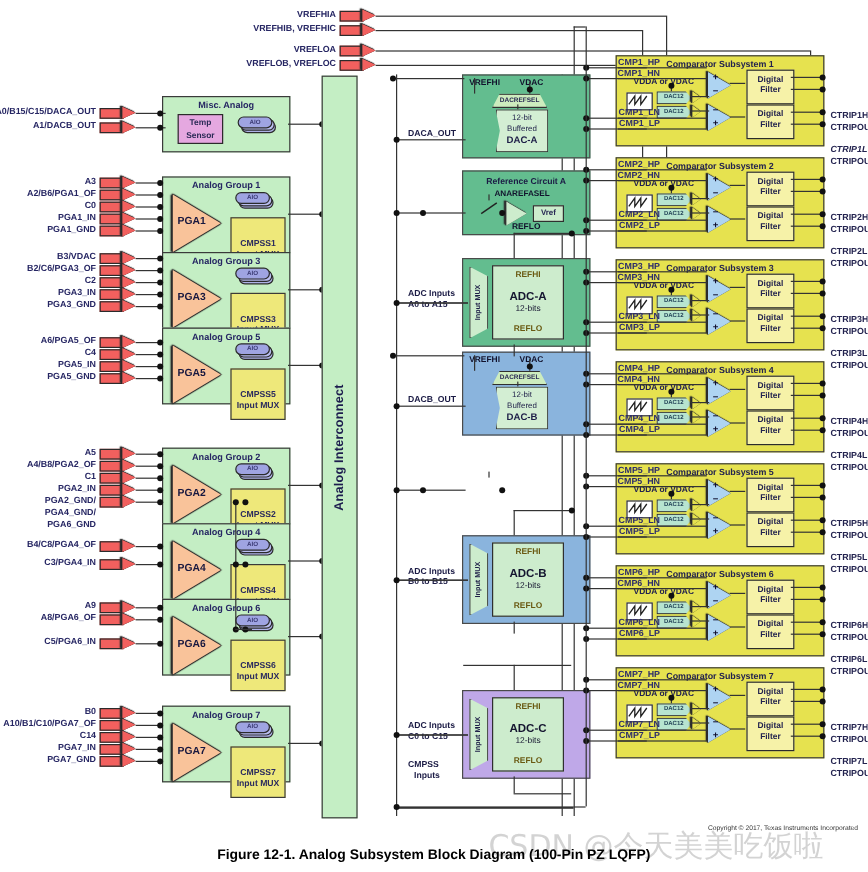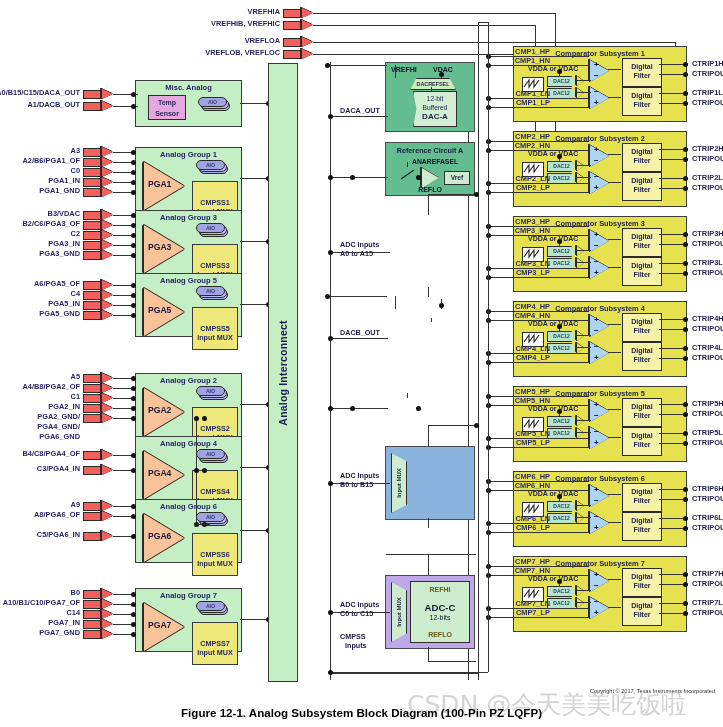--- a/index.html
+++ b/index.html
@@ -51,21 +51,21 @@
         font-size:5.2px;font-weight:bold;color:#3a3a74;text-align:center;
         line-height:8px;}
 
   
   #interconnect{position:absolute;background:#c4eec4;border:1.4px solid #3a3a3a;}
   #interconnect .vtext{position:absolute;left:50%;top:50%;
       transform:translate(-50%,-50%) rotate(-90deg);white-space:nowrap;
       font-size:10.5px;font-weight:bold;color:#1d1d4e;letter-spacing:.2px;}
 
   
-  .mblk{position:absolute;border:1.4px solid #4a4a4a;}
+  .mblk{position:absolute;border:1.4px solid #4a4a4a;padding-left:17px;}
   .mblk.green{background:#63bd8f;}
   .mblk.blue{background:#8ab4dd;}
   .mblk.purple{background:#bfa8e8;}
   .mblk .cap{position:absolute;left:0;right:0;text-align:center;
        font-size:7.2px;font-weight:bold;color:#1b1b45;}
   .dacbox{position:absolute;background:#d3eed3;border:1.3px solid #2f2f2f;
       text-align:center;font-size:6.6px;color:#1d1d47;line-height:9px;
       clip-path:polygon(0 0,100% 0,100% 100%,0 100%,8% 50%);}
   .dacbox b{font-size:8px;}
   .trap{position:absolute;background:#cdecbe;border:1.2px solid #2f2f2f;
@@ -117,21 +117,21 @@
   .ctri-sign{position:absolute;font-size:8px;font-weight:bold;color:#101030;}
   .dfilt{position:absolute;background:#f6f2a8;border:1.2px solid #2b2b2b;
       font-size:7px;font-weight:bold;color:#23234f;text-align:center;
       line-height:9.5px;padding-top:2.5px;}
   .smallbuf{position:absolute;width:0;height:0;
       border-top:5px solid transparent;border-bottom:5px solid transparent;
       border-left:7px solid #e6e24f;
       filter:drop-shadow(0.8px 0 0 #2b2b2b) drop-shadow(-0.6px 0.8px 0 #2b2b2b)
              drop-shadow(-0.6px -0.8px 0 #2b2b2b);}
   .outlabel{position:absolute;font-size:7.4px;font-weight:bold;color:#23234f;
-      white-space:nowrap;}
+      white-space:nowrap;margin-top:32px;}
   .cmpin{position:absolute;font-size:7.4px;font-weight:bold;color:#2c2c6b;
       white-space:nowrap;text-align:right;}
 
   
   #copyright{position:absolute;right:8px;top:688px;font-size:5.6px;
       color:#333;white-space:nowrap;}
   #caption{position:absolute;left:0;right:0;top:706px;text-align:center;
       font-size:11.6px;font-weight:bold;color:#000;}
   #watermark{position:absolute;left:407px;top:688px;font-size:25px;
       color:rgba(150,150,150,.42);white-space:nowrap;pointer-events:none;
@@ -542,20 +542,26 @@
     </div>
     <div class="wire wv" style="left: 395px; top: 65px; height: 13px;"></div>
     <div class="wire wv" style="left: 441px; top: 68px; height: 10px;"></div>
     <div class="dot" style="left: 438.5px; top: 71.5px;"></div>
     <div class="wire wv" style="left: 431px; top: 87px; height: 4px;"></div>
     <div class="wire wh" style="left: 330px; top: 116px; width: 58px;"></div>
     <div class="dot" style="left: 327.5px; top: 113.5px;"></div>
     <div class="mlabel" style="left: 340px; top: 106px;">DACA_OUT</div>
     <div class="wire wh" style="left: 327px; top: 65px; width: 60px;"></div>
     <div class="dot" style="left: 324.5px; top: 62.5px;"></div>
+    <div class="mblk blue" style="left: 385px; top: 293px; width: 88px; height: 68px;">
+      <div style="position: absolute; left: 5px; top: 3px; font-size: 7px; font-weight: bold; color: rgb(17, 17, 44);">VREFHI</div>
+      <div style="position: absolute; left: 47px; top: 3px; font-size: 7px; font-weight: bold; color: rgb(17, 17, 44);">VDAC</div>
+      <div class="trap" style="left: 24px; top: 15px; width: 44px; height: 10px;">DACREFSEL</div>
+      <div class="dacbox" style="left: 27px; top: 28px; width: 42px; height: 32px; padding-top: 2px;"><div>12-bit</div><div>Buffered</div><b>DAC-B</b></div>
+    </div>
     <div class="wire wv" style="left: 395px; top: 296px; height: 13px;"></div>
     <div class="wire wv" style="left: 441px; top: 299px; height: 10px;"></div>
     <div class="dot" style="left: 438.5px; top: 302.5px;"></div>
     <div class="wire wv" style="left: 431px; top: 318px; height: 4px;"></div>
     <div class="wire wh" style="left: 330px; top: 338px; width: 58px;"></div>
     <div class="dot" style="left: 327.5px; top: 335.5px;"></div>
     <div class="mlabel" style="left: 340px; top: 328px;">DACB_OUT</div>
     <div class="wire wh" style="left: 327px; top: 296px; width: 60px;"></div>
     <div class="dot" style="left: 324.5px; top: 293.5px;"></div>
     <div class="mblk green" style="left: 385px; top: 142px; width: 88px; height: 52px;">
@@ -571,30 +577,47 @@
     <div class="wire wv" style="left: 407px; top: 162px; height: 5px;"></div>
     <div class="dot" style="left: 415.5px; top: 174.5px;"></div>
     <div class="wire wh" style="left: 330px; top: 177px; width: 58px;"></div>
     <div class="dot" style="left: 327.5px; top: 174.5px;"></div>
     <div class="dot" style="left: 349.5px; top: 174.5px;"></div>
     <div class="wire wv" style="left: 407px; top: 393px; height: 5px;"></div>
     <div class="dot" style="left: 415.5px; top: 405.5px;"></div>
     <div class="wire wh" style="left: 330px; top: 408px; width: 58px;"></div>
     <div class="dot" style="left: 327.5px; top: 405.5px;"></div>
     <div class="dot" style="left: 349.5px; top: 405.5px;"></div>
+    <div class="mblk green" style="left: 385px; top: 215px; width: 88px; height: 72px;">
+      <div class="imux" style="left: 5px; top: 6px; width: 14px; height: 58px;">
+        <span>Input MUX</span>
+      </div>
+      <div class="adcinner" style="left: 24px; top: 5px; width: 58px; height: 60px;">
+        <div class="t" style="top: 4px;">REFHI</div>
+        <div class="n" style="top: 20px;">ADC-A</div>
+        <div class="b" style="top: 32px;">12-bits</div>
+        <div class="t" style="bottom: 4px;">REFLO</div>
+      </div>
+    </div>
     <div class="mlabel" style="left: 340px; top: 240px;">
       <div>ADC Inputs</div>
       <div>A0 to A15</div>
     </div>
     <div class="wire wh" style="left: 330px; top: 252px; width: 60px;"></div>
     <div class="wire wh" style="left: 330px; top: 251.5px; width: 60px; height: 1.6px;"></div>
     <div class="dot" style="left: 327.5px; top: 249.5px;"></div>
     <div class="mblk blue" style="left: 385px; top: 446px; width: 88px; height: 72px;">
       <div class="imux" style="left: 5px; top: 6px; width: 14px; height: 58px;">
         <span>Input MUX</span>
+      </div>
+      <div class="adcinner" style="left: 24px; top: 5px; width: 58px; height: 60px;">
+        <div class="t" style="top: 4px;">REFHI</div>
+        <div class="n" style="top: 20px;">ADC-B</div>
+        <div class="b" style="top: 32px;">12-bits</div>
+        <div class="t" style="bottom: 4px;">REFLO</div>
       </div>
     </div>
     <div class="mlabel" style="left: 340px; top: 471px;">
       <div>ADC Inputs</div>
       <div>B0 to B15</div>
     </div>
     <div class="wire wh" style="left: 330px; top: 483px; width: 60px;"></div>
     <div class="wire wh" style="left: 330px; top: 482.5px; width: 60px; height: 1.6px;"></div>
     <div class="dot" style="left: 327.5px; top: 480.5px;"></div>
     <div class="mblk purple" style="left: 385px; top: 575px; width: 88px; height: 72px;">
@@ -666,21 +689,21 @@
     <div class="wire wh" style="left: 608px; top: 69px; width: 13px;"></div>
     <div class="wire wh" style="left: 608px; top: 97px; width: 13px;"></div>
     <div class="wire wh" style="left: 659px; top: 64px; width: 26px;"></div>
     <div class="dot" style="left: 682.5px; top: 61.5px;"></div>
     <div class="outlabel" style="left: 692px; top: 59.4px;">CTRIP1H</div>
     <div class="wire wh" style="left: 659px; top: 74px; width: 26px;"></div>
     <div class="dot" style="left: 682.5px; top: 71.5px;"></div>
     <div class="outlabel" style="left: 692px; top: 69.4px;">CTRIPOUT1H</div>
     <div class="wire wh" style="left: 659px; top: 93px; width: 26px;"></div>
     <div class="dot" style="left: 682.5px; top: 90.5px;"></div>
-    <div class="outlabel" style="left: 692px; top: 88.4px;">CTRIP1L</div>
+    <div class="outlabel" style="left: 692px; top: 88.4px; font-style: italic;">CTRIP1L</div>
     <div class="wire wh" style="left: 659px; top: 103px; width: 26px;"></div>
     <div class="dot" style="left: 682.5px; top: 100.5px;"></div>
     <div class="outlabel" style="left: 692px; top: 98.4px;">CTRIPOUT1L</div>
     <div class="cmpin" style="left: 488px; top: 47px; width: 62px;">CMP1_HP</div>
     <div class="wire wh" style="left: 488px; top: 56px; width: 51px;"></div>
     <div class="dot" style="left: 485.5px; top: 53.5px;"></div>
     <div class="cmpin" style="left: 488px; top: 56px; width: 62px;">CMP1_HN</div>
     <div class="wire wh" style="left: 488px; top: 65px; width: 51px;"></div>
     <div class="dot" style="left: 485.5px; top: 62.5px;"></div>
     <div class="cmpin" style="left: 488px; top: 89px; width: 62px;">CMP1_LN</div>

